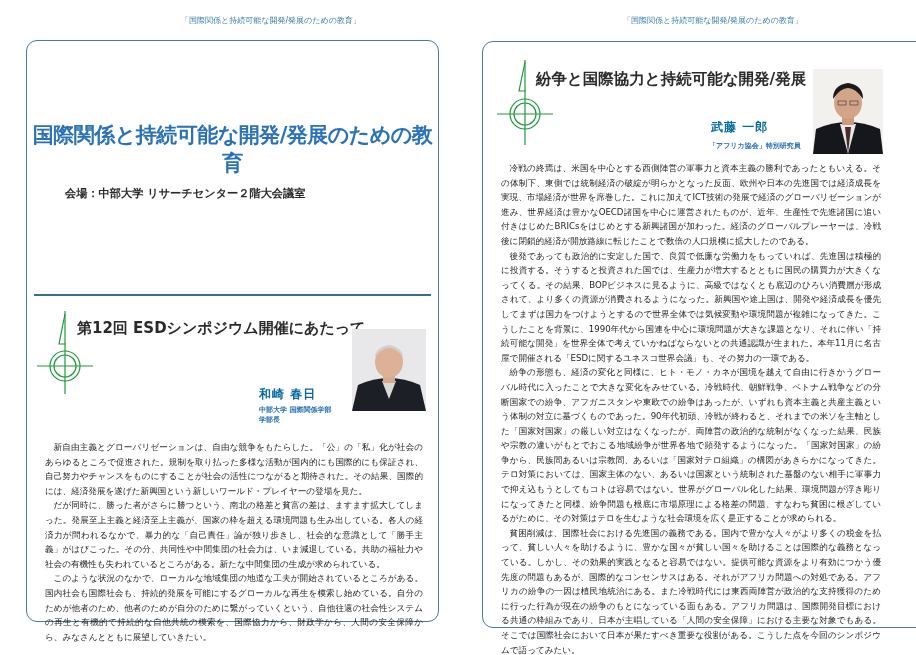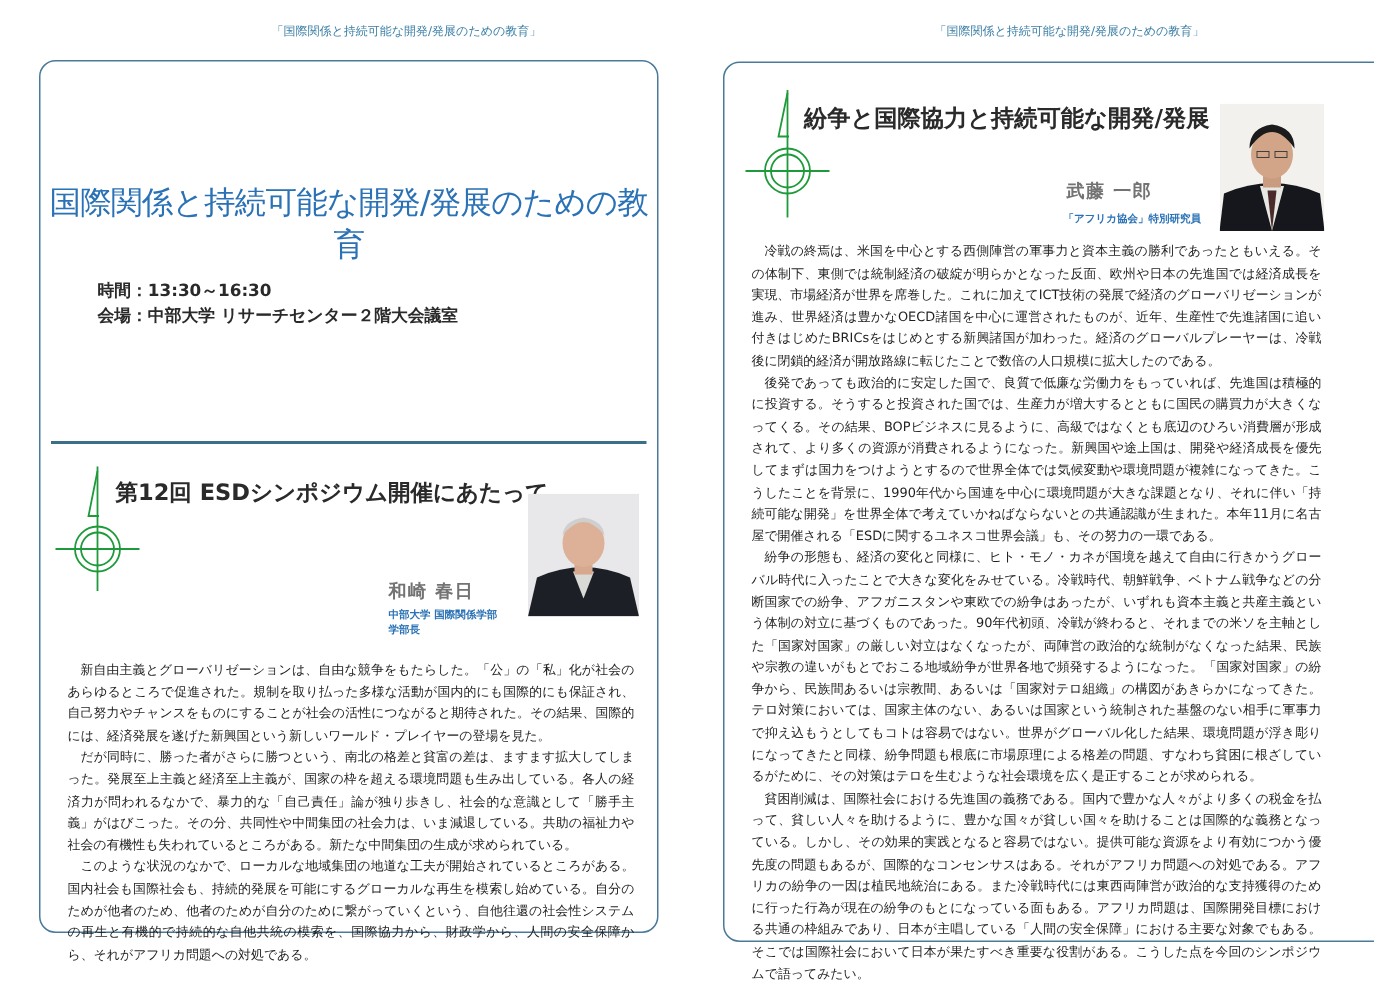--- a/index.html
+++ b/index.html
@@ -14,34 +14,34 @@
   }
   #left-box { left: 26px; top: 40px; width: 413px; height: 582px; }
   #right-box { left: 482px; top: 41px; width: 445px; height: 587px; }
 
   .symp-title {
     position: absolute; left: 0; width: 100%; top: 28px; text-align: center;
     font-size: 19px; font-weight: bold; color: #2a2a2a; letter-spacing: 0.3px;
   }
   .main-title {
     position: absolute; left: 0; width: 100%; top: 80px; text-align: center;
-    font-size: 21px; font-weight: normal; color: #2a72b5; letter-spacing: -0.5px;
+    font-size: 21px; font-weight: bold; color: #2a72b5; letter-spacing: -0.5px;
   }
   .event-info {
     position: absolute; left: 38px; top: 145px; font-size: 11.2px; font-weight: bold; color: #2a2a2a; line-height: 16.5px;
   }
   .divider {
     position: absolute; left: 7px; right: 7px; top: 253px; height: 1.5px; background: #3b6f87;
   }
   .cross-icon { position: absolute; }
   .section-title {
     position: absolute; font-size: 15px; font-weight: bold; color: #2a2a2a; white-space: nowrap;
   }
   .author-name {
-    position: absolute; font-family: "DejaVu Serif", "Liberation Serif", serif; font-size: 12px; color: #737373; font-weight: bold; letter-spacing: 1px;
+    position: absolute; font-family: "DejaVu Serif", "Liberation Serif", serif; font-size: 12px; color: #0369a1; font-weight: bold; letter-spacing: 1px;
   }
   .author-aff {
     position: absolute; font-size: 7px; color: #2a72b5; line-height: 10px; font-weight: bold;
   }
   .photo {
     position: absolute; border: none; overflow: hidden;
   }
   .body-text {
     position: absolute; font-size: 8.6px; line-height: 14.6px; color: #1e1e1e; text-align: justify;
   }
@@ -49,21 +49,20 @@
 </style>
 </head>
 <body>
 
 <div class="page-header" style="left:160px;">「国際関係と持続可能な開発/発展のための教育」</div>
 
 <div class="box" id="left-box">
   <div class="main-title">国際関係と持続可能な開発/発展のための教育</div>
 
   <div class="event-info">
-    <div>時間：13:30～16:30</div>
     <div>会場：中部大学 リサーチセンター２階大会議室</div>
   </div>
 
   <div class="divider"></div>
 
   <svg class="cross-icon" style="left:8px; top:265px;" width="60" height="90" viewBox="0 0 60 90">
     <g stroke="#1f9a3a" stroke-width="1.2" fill="none">
       <line x1="30" y1="5" x2="30" y2="88"></line>
       <polyline points="30,8 24,38 31,38"></polyline>
       <circle cx="30" cy="60" r="15"></circle>
@@ -87,21 +86,21 @@
       <path d="M30,52 L37,70 L44,52 Z" fill="#d9d9d6"></path>
       <rect x="31" y="44" width="12" height="10" fill="#d6a88e"></rect>
       <ellipse cx="37" cy="33" rx="14" ry="16" fill="#dcb197"></ellipse>
       <path d="M23,28 Q37,10 51,28 Q50,18 37,16 Q24,18 23,28 Z" fill="#cfcfcf"></path>
     </svg>
   </div>
 
   <div class="body-text" style="left:18px; top:399px; width:378px;">
     <p>新自由主義とグローバリゼーションは、自由な競争をもたらした。「公」の「私」化が社会のあらゆるところで促進された。規制を取り払った多様な活動が国内的にも国際的にも保証され、自己努力やチャンスをものにすることが社会の活性につながると期待された。その結果、国際的には、経済発展を遂げた新興国という新しいワールド・プレイヤーの登場を見た。</p>
     <p>だが同時に、勝った者がさらに勝つという、南北の格差と貧富の差は、ますます拡大してしまった。発展至上主義と経済至上主義が、国家の枠を超える環境問題も生み出している。各人の経済力が問われるなかで、暴力的な「自己責任」論が独り歩きし、社会的な意識として「勝手主義」がはびこった。その分、共同性や中間集団の社会力は、いま減退している。共助の福祉力や社会の有機性も失われているところがある。新たな中間集団の生成が求められている。</p>
-    <p>このような状況のなかで、ローカルな地域集団の地道な工夫が開始されているところがある。国内社会も国際社会も、持続的発展を可能にするグローカルな再生を模索し始めている。自分のためが他者のため、他者のためが自分のために繋がっていくという、自他往還の社会性システムの再生と有機的で持続的な自他共統の模索を、国際協力から、財政学から、人間の安全保障から、それがアフリカ問題への対処である。</p>
+    <p>このような状況のなかで、ローカルな地域集団の地道な工夫が開始されているところがある。国内社会も国際社会も、持続的発展を可能にするグローカルな再生を模索し始めている。自分のためが他者のため、他者のためが自分のために繋がっていくという、自他往還の社会性システムの再生と有機的で持続的な自他共統の模索を、国際協力から、財政学から、人間の安全保障から、みなさんとともに展望していきたい。</p>
   </div>
 </div>
 
 <div class="page-header" style="left:602px;">「国際関係と持続可能な開発/発展のための教育」</div>
 
 <div class="box" id="right-box">
   <svg class="cross-icon" style="left:12px; top:15px;" width="60" height="90" viewBox="0 0 60 90">
     <g stroke="#1f9a3a" stroke-width="1.2" fill="none">
       <line x1="30" y1="3" x2="30" y2="88"></line>
       <polyline points="30,5 24,34 31,34"></polyline>

